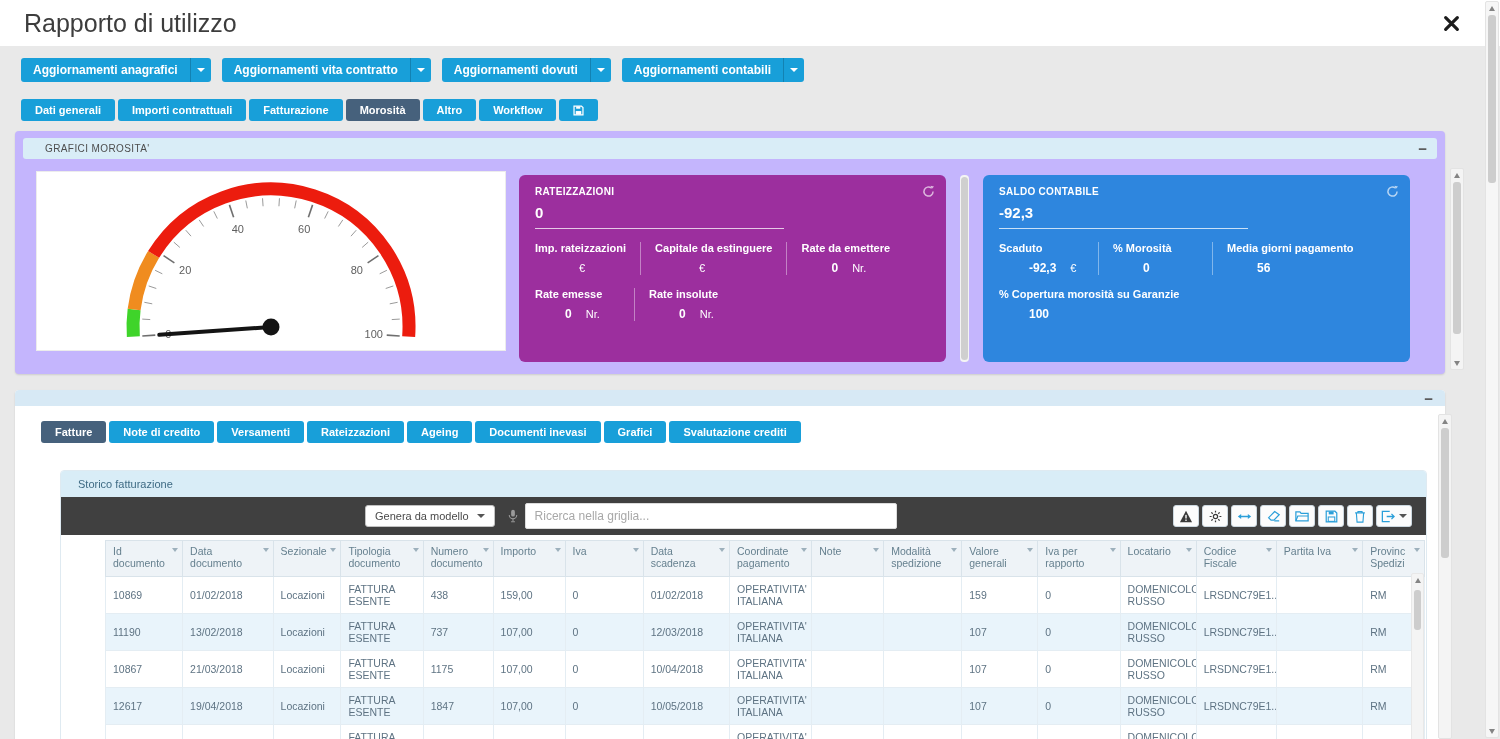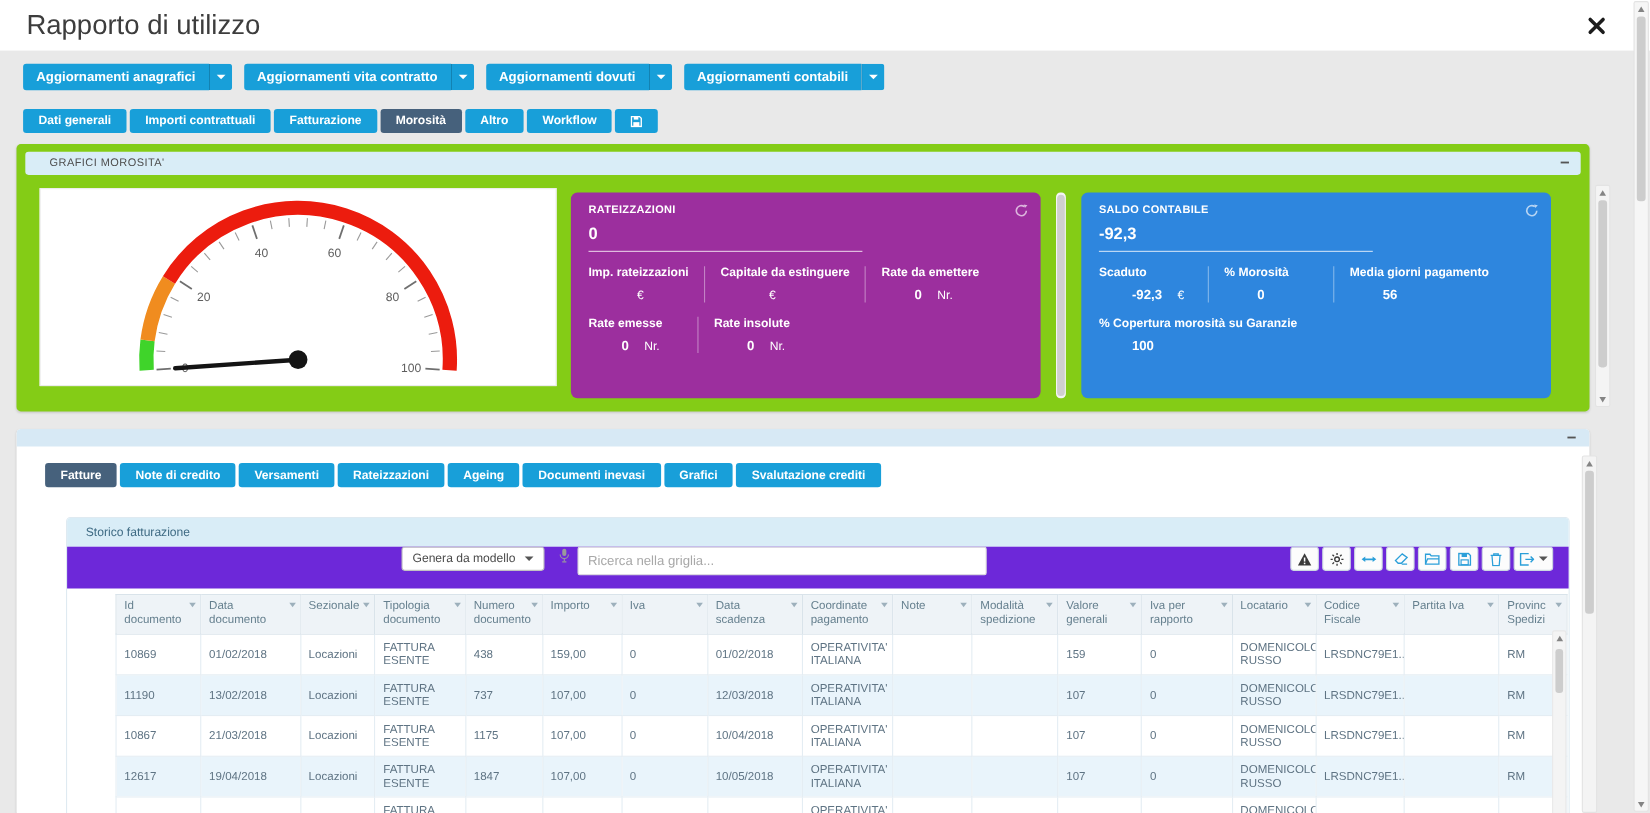--- a/index.html
+++ b/index.html
@@ -16,21 +16,21 @@
   .btn-main{background:#189fd9;color:#fff;border:none;font-size:12px;font-weight:700;padding:5px 12px;border-radius:3px 0 0 3px;cursor:pointer;}
   .btn-caret{background:#189fd9;border:none;border-left:1px solid rgba(0,0,0,.18);width:21px;border-radius:0 3px 3px 0;cursor:pointer;display:flex;align-items:center;justify-content:center;}
   .caret{width:0;height:0;border-left:4px solid transparent;border-right:4px solid transparent;border-top:4px solid #fff;display:inline-block;}
   .caret-dark{border-top-color:#555;}
 
   .tabs-row{display:flex;gap:3px;margin:17px 0 0 21px;}
   .detail-tabs{display:flex;gap:3px;padding:15px 0 0 26px;}
   .tab{background:#189fd9;color:#fff;border:none;font-size:11px;font-weight:700;padding:5px 14px;border-radius:3px;cursor:pointer;display:flex;align-items:center;justify-content:center;}
   .tab.active{background:#46617c;}
 
-  .panel1{margin:10px 55px 0 15px;background:#84cc16;border-radius:4px;padding:7px 8px 12px;box-shadow:0 1px 2px rgba(0,0,0,.12);}
+  .panel1{margin:10px 55px 0 15px;background:#c4b5fd;border-radius:4px;padding:7px 8px 12px;box-shadow:0 1px 2px rgba(0,0,0,.12);}
   .panel-strip{background:#d9edf7;border-radius:3px;height:21px;display:flex;align-items:center;justify-content:space-between;padding:0 10px 0 22px;}
   .strip-title{font-size:10px;color:#4d4d4d;letter-spacing:.4px;}
   .minus-btn{background:none;border:none;color:#555;font-size:15px;line-height:1;cursor:pointer;font-weight:700;}
   .panel1-body{display:flex;gap:13px;padding:10px 0 0 13px;align-items:flex-start;}
   .gauge-box{width:470px;height:180px;border:1px solid #ececec;margin-top:2px;display:flex;align-items:center;justify-content:center;background:#fff;}
   #cards-slot{display:flex;gap:14px;margin-top:6px;align-items:flex-start;}
 
   .stat-card{width:427px;height:187px;border-radius:6px;color:#fff;padding:11px 16px;position:relative;flex:none;}
   .card-title{font-size:10px;font-weight:700;letter-spacing:.3px;}
   .card-refresh{position:absolute;top:10px;right:11px;background:none;border:none;opacity:.65;cursor:pointer;line-height:0;}
@@ -45,21 +45,21 @@
   .field-unit{margin-left:14px;font-weight:400;font-size:11px;}
 
   .mini-scrollbar{width:9px;height:187px;background:#f4f4f4;border-radius:4px;position:relative;flex:none;}
   .mini-scrollbar .thumb{position:absolute;left:1px;right:1px;top:2px;bottom:2px;background:#cfcfcf;border-radius:4px;}
 
   .lower-panel{margin:16px 55px 0 15px;background:#fff;border-radius:4px;box-shadow:0 1px 2px rgba(0,0,0,.12);height:352px;position:relative;overflow:hidden;}
   .lower-strip{background:#d7e9f5;height:16px;border-radius:3px 3px 0 0;display:flex;justify-content:flex-end;align-items:center;padding:0 12px;}
 
   .storico{margin:27px 18px 0 45px;border:1px solid #dfeaf1;border-radius:4px;position:relative;}
   .storico-header{background:#d9edf7;height:26px;line-height:26px;padding-left:17px;font-size:11px;color:#3f6b84;border-radius:3px 3px 0 0;}
-  .grid-toolbar{display:flex;align-items:flex-start;height:38px;padding:0 14px;background:#6d28d9;}
+  .grid-toolbar{display:flex;align-items:center;height:38px;padding:0 14px;background:#404040;}
   .toolbar-spacer{width:290px;}
   .genera-btn{display:flex;align-items:center;gap:8px;background:#fff;border:1px solid #c2c2c2;border-radius:3px;font-size:11px;color:#4a4a4a;padding:4px 9px;cursor:pointer;}
   .mic-btn{background:none;border:none;margin:0 6px 0 12px;cursor:pointer;line-height:0;}
   .search-input{width:372px;height:26px;border:1px solid #dcdcdc;border-radius:2px;font-size:12px;padding:0 9px;color:#444;}
   .search-input::placeholder{color:#a8a8a8;}
   .toolbar-icons{margin-left:auto;display:flex;gap:3px;align-items:center;}
   .icon-btn{min-width:26px;height:22px;background:#fcfcfc;border:1px solid #ccd8e0;border-radius:3px;display:flex;align-items:center;justify-content:center;cursor:pointer;padding:0 4px;gap:4px;}
 
   .grid-area{padding:5px 16px 0 44px;}
   table.grid{border-collapse:collapse;table-layout:fixed;width:1320px;}

